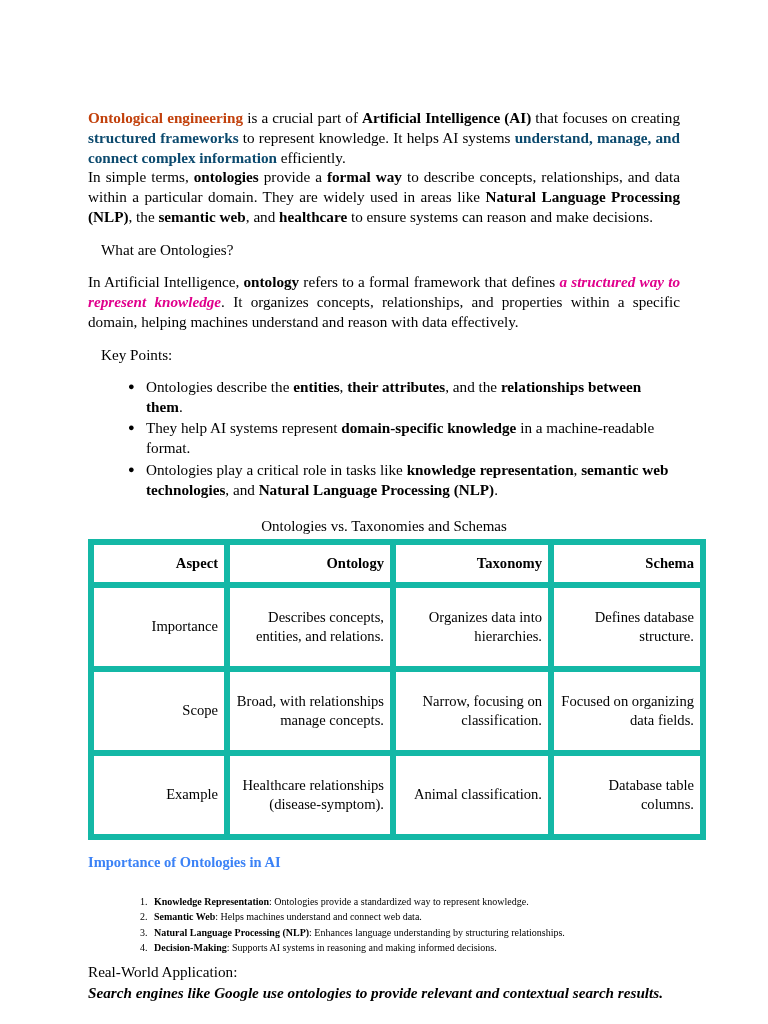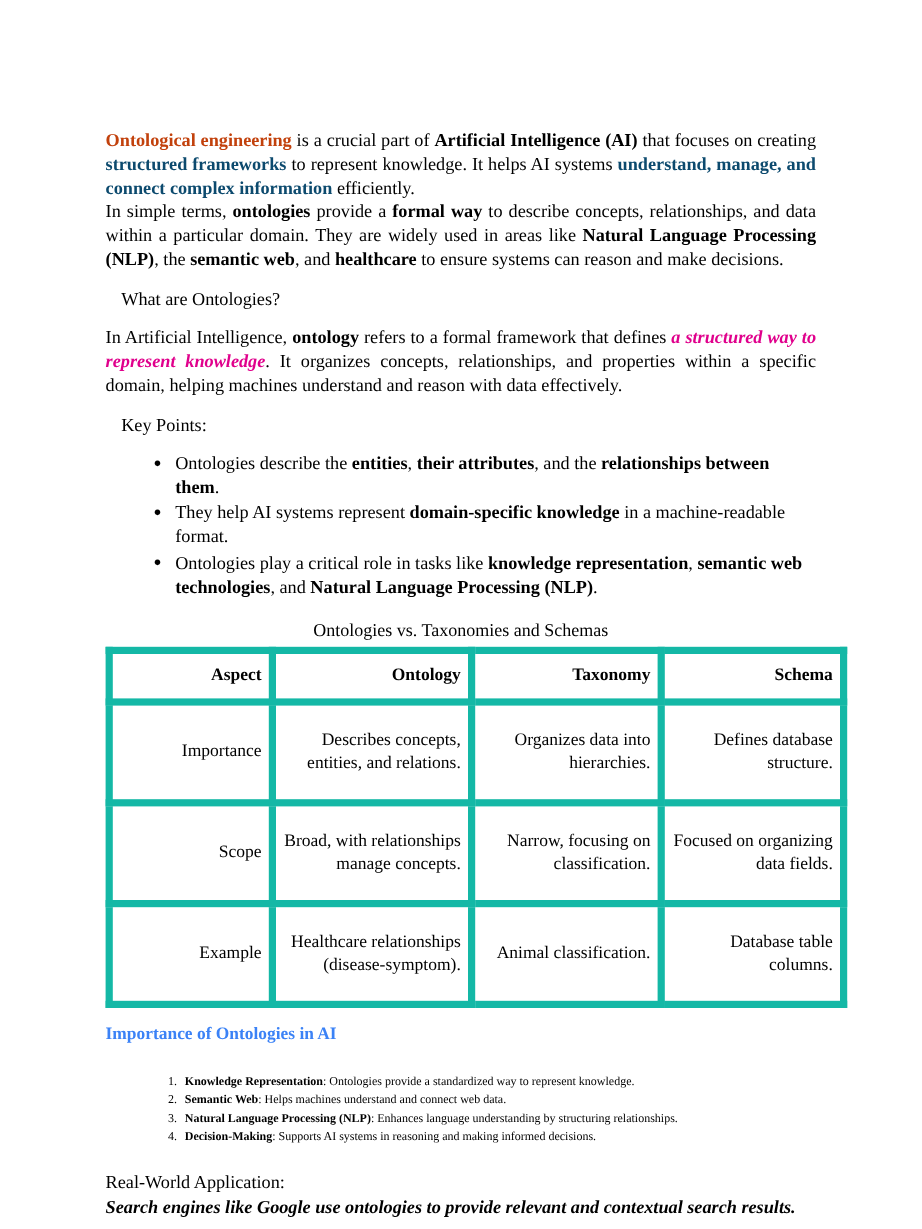--- a/index.html
+++ b/index.html
@@ -97,21 +97,21 @@
     padding-left: 62px;
     font-size: 10px;
     line-height: 1.34;
   }
   ol.numbered li {
     margin-bottom: 2px;
     padding-left: 4px;
   }
 
   .tail {
-    margin-top: 22px;
+    margin-top: 8px;
     font-size: 15.2px;
     line-height: 1.34;
   }
   .tail .bi {
     font-weight: bold;
     font-style: italic;
   }
   .spacer-14 { height: 14px; }
 </style>
 </head>

